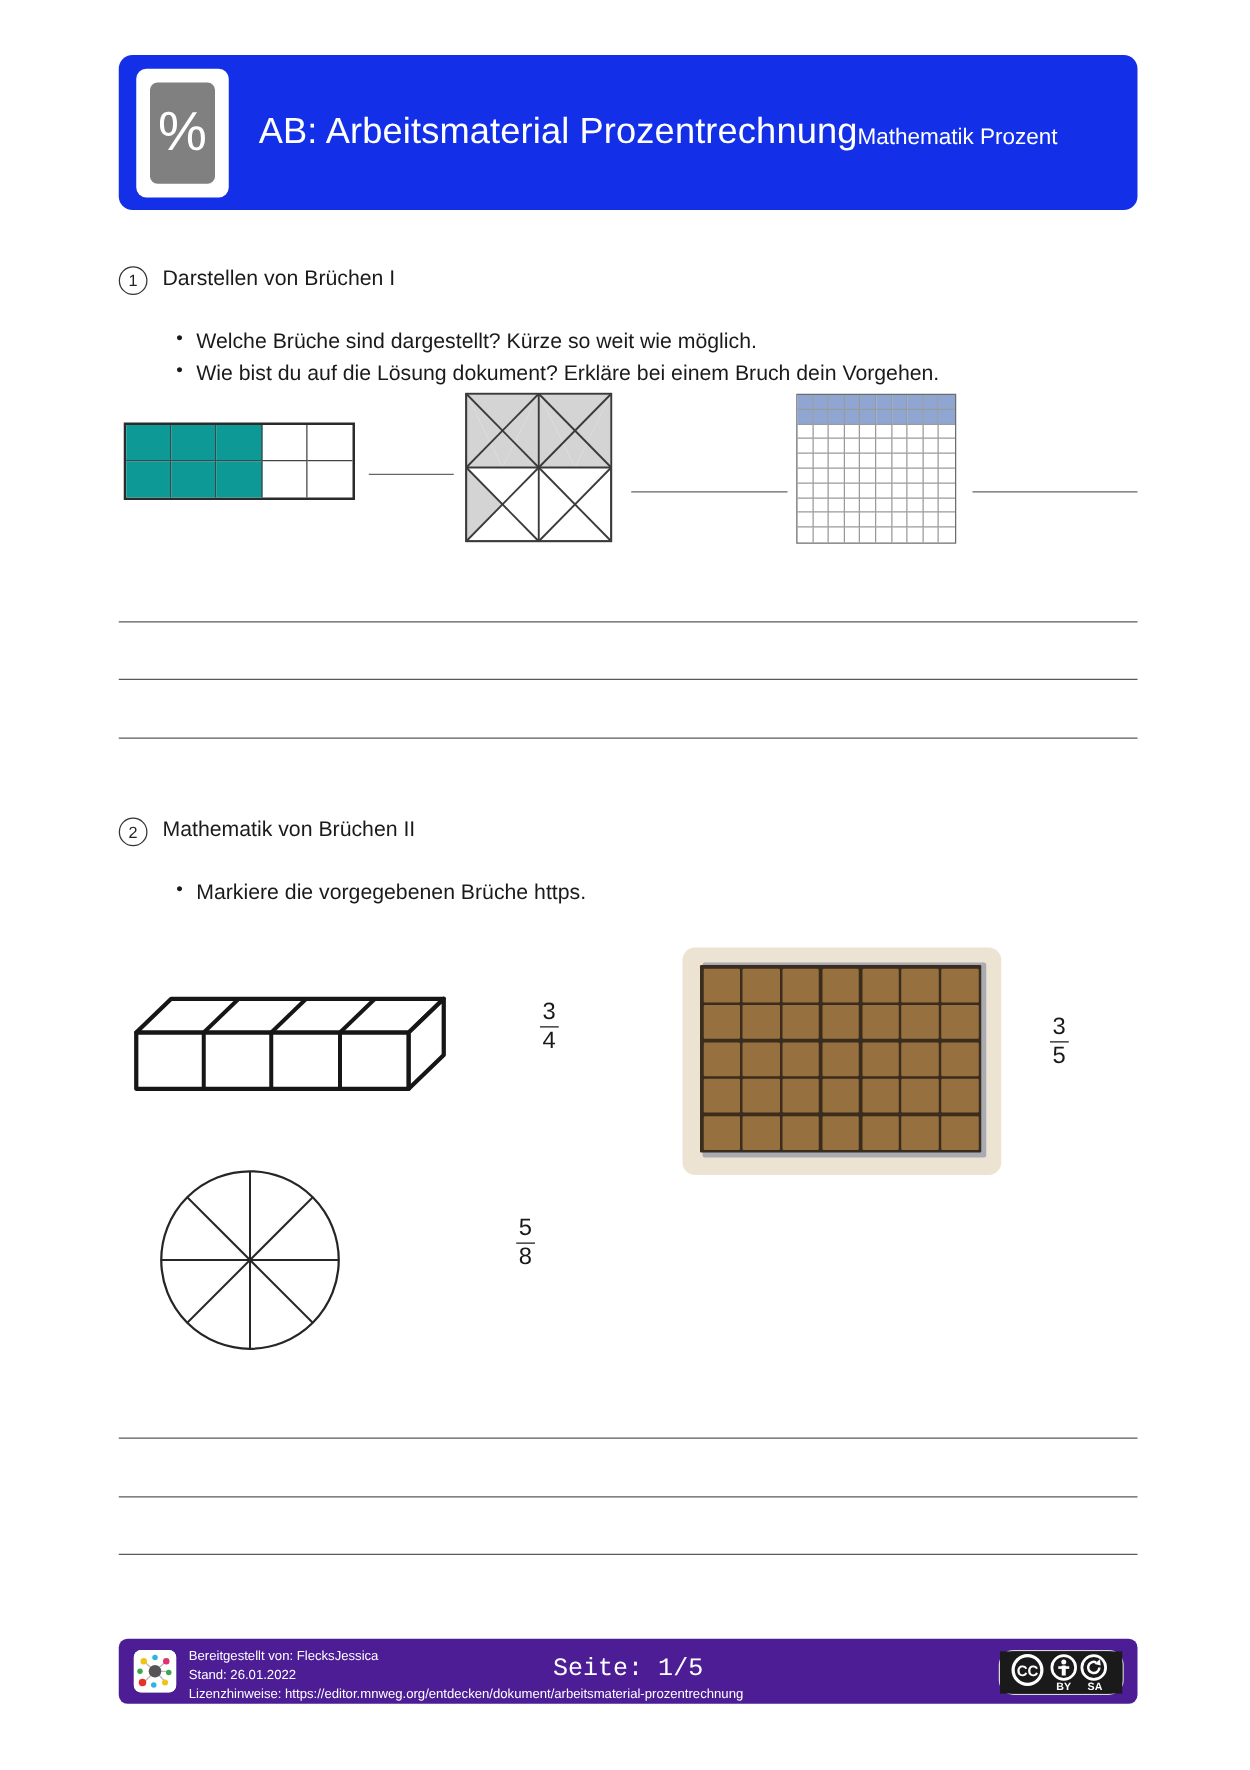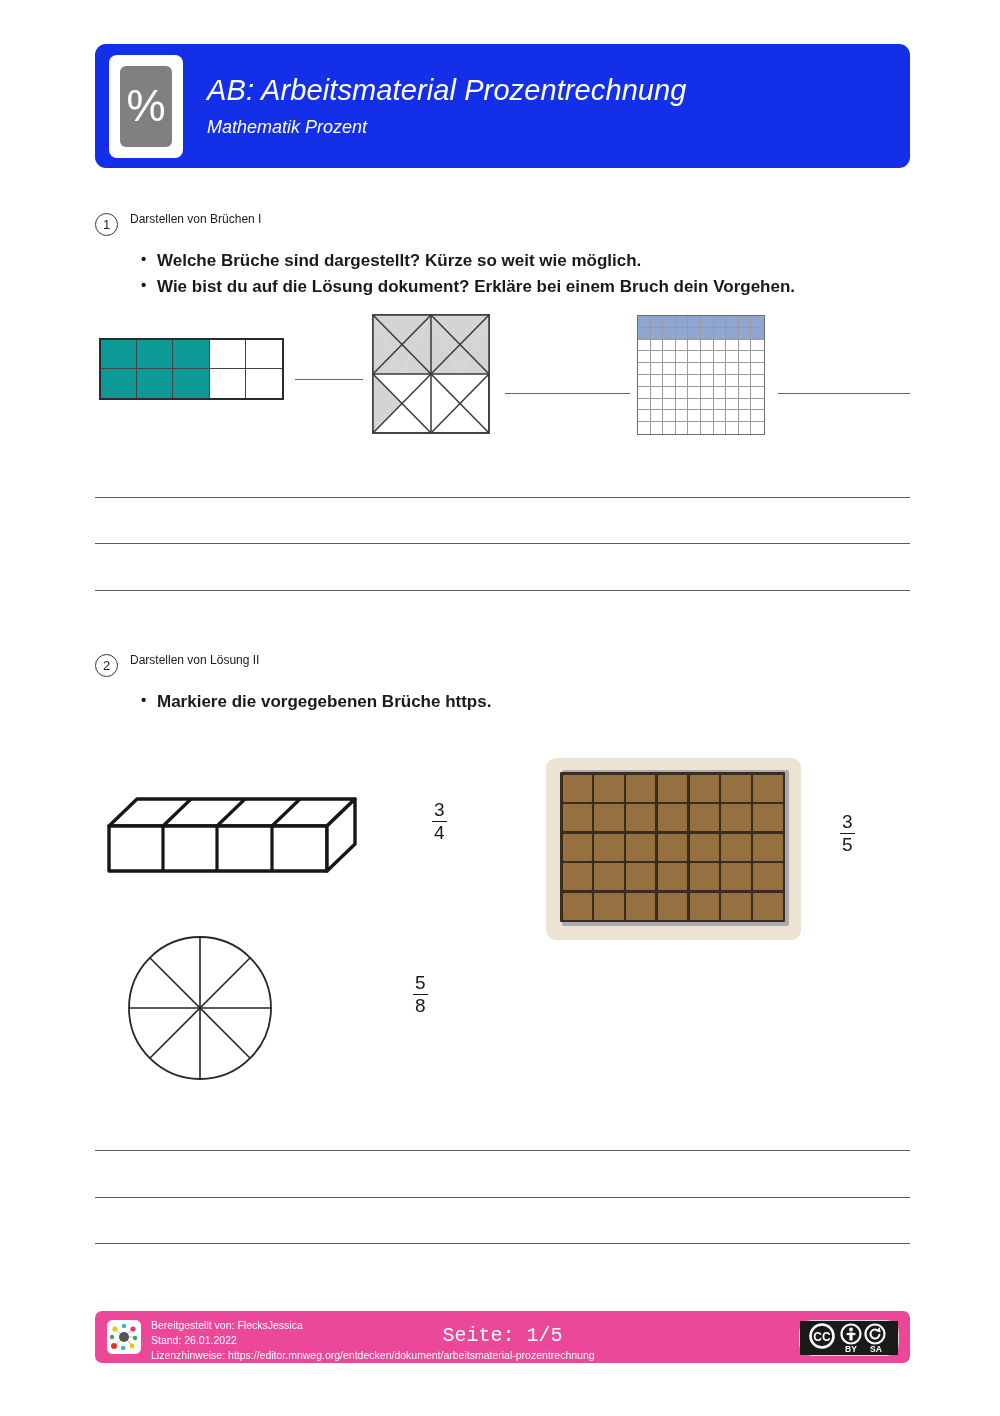--- a/index.html
+++ b/index.html
@@ -48,23 +48,22 @@
     align-items: center;
     justify-content: center;
     color: #ffffff;
     font-size: 44px;
     line-height: 1;
     font-weight: 400;
   }
   .header-texts {
     margin-left: 24px;
     display: flex;
-    flex-direction: column;
+    flex-direction: row;
     justify-content: center;
-    font-style: italic;
   }
   .header-title {
     color: #ffffff;
     font-size: 29px;
     line-height: 1.15;
     letter-spacing: 0.1px;
     white-space: nowrap;
   }
   .header-subtitle {
     color: #ffffff;
@@ -92,29 +91,28 @@
     display: flex;
     align-items: center;
     justify-content: center;
     font-size: 13px;
     color: #222222;
     flex: 0 0 auto;
     margin-top: 1px;
   }
   .task-title {
     margin-left: 12px;
-    font-size: 12px;
+    font-size: 17px;
     color: #1a1a1a;
     line-height: 1.25;
   }
   .task-bullets {
-    margin: 12px 0 0 46px;
+    margin: 24px 0 0 46px;
     padding: 0;
     list-style: none;
-    font-weight: bold;
   }
   .task-bullets li {
     font-size: 17px;
     line-height: 1.55;
     color: #1a1a1a;
     position: relative;
     padding-left: 16px;
   }
   .task-bullets li::before {
     content: "\2022";
@@ -269,21 +267,21 @@
     padding-top: 1px;
   }
 
   
   .footer-band {
     position: absolute;
     left: 95px;
     top: 1311px;
     width: 815px;
     height: 52px;
-    background: #ec4899;
+    background: #4c1d95;
     border-radius: 7px;
   }
   .footer-logo {
     position: absolute;
     left: 12px;
     top: 9px;
     width: 34px;
     height: 34px;
     background: #ffffff;
     border-radius: 6px;
@@ -492,21 +490,21 @@
   </div>
 <div class="inline-line" style="left:778px; top:393px; width:132px;"></div>
 
 <div class="answer-line" style="top:497px;"></div>
 <div class="answer-line" style="top:543px;"></div>
 <div class="answer-line" style="top:590px;"></div>
 
 <div class="task" style="top:653px;">
   <div class="task-head">
     <div class="task-num">2</div>
-    <div class="task-title">Darstellen von Lösung II</div>
+    <div class="task-title">Mathematik von Brüchen II</div>
   </div>
   <ul class="task-bullets">
     <li>Markiere die vorgegebenen Brüche https.</li>
   </ul>
 </div>
 
 <div class="fig-prism">
   <svg width="255" height="95" viewBox="0 0 255 95">
     <g fill="#ffffff" stroke="#161616" stroke-width="3.4" stroke-linejoin="round">
       <polygon points="4,41 32,14 250,14 222,41"></polygon>

